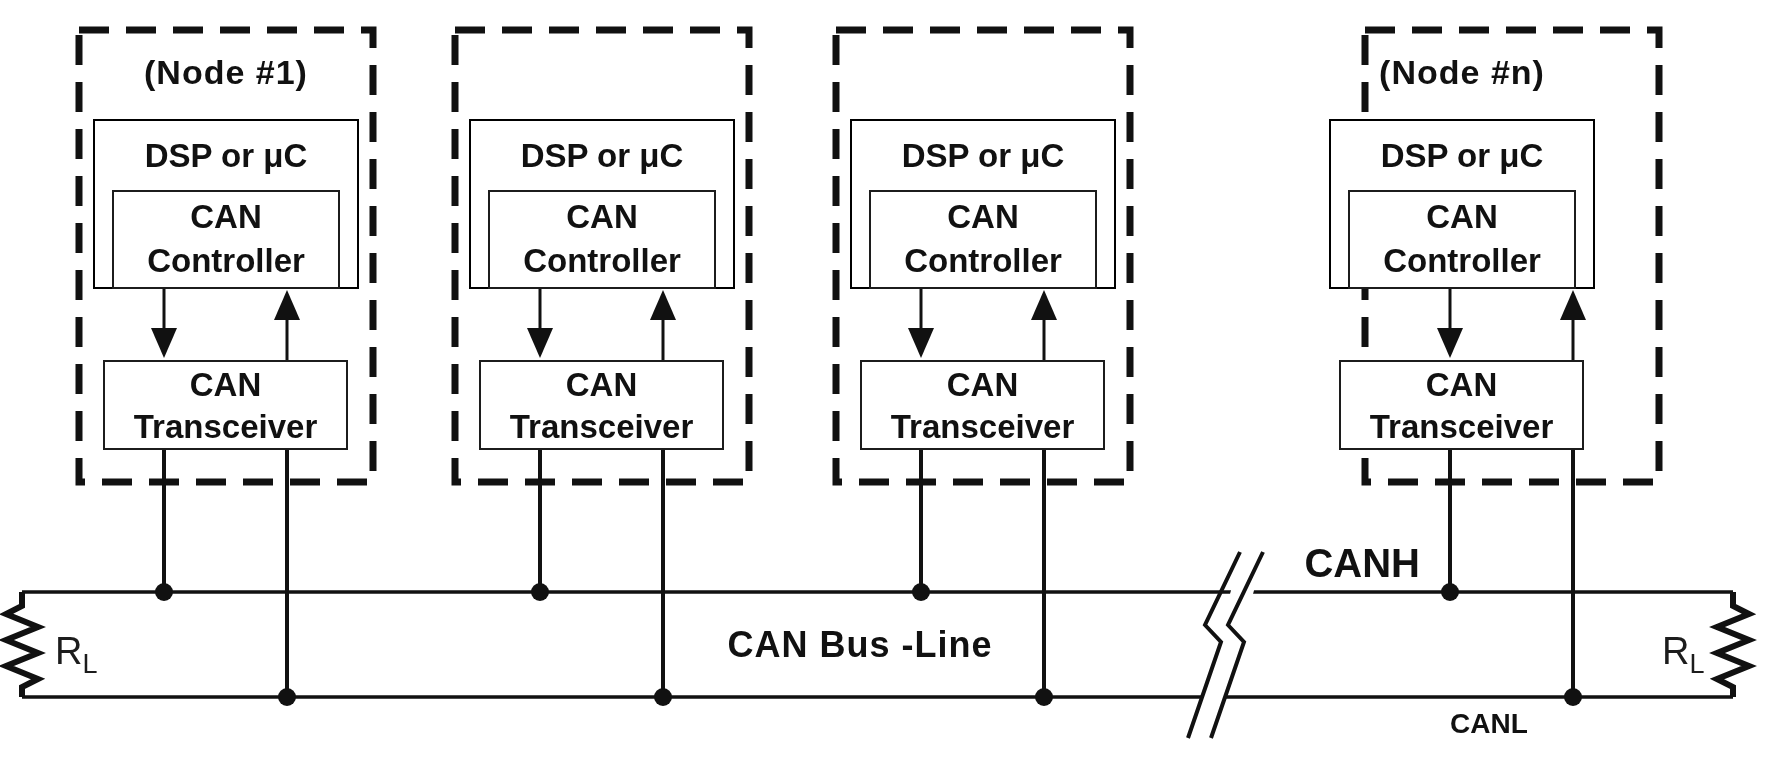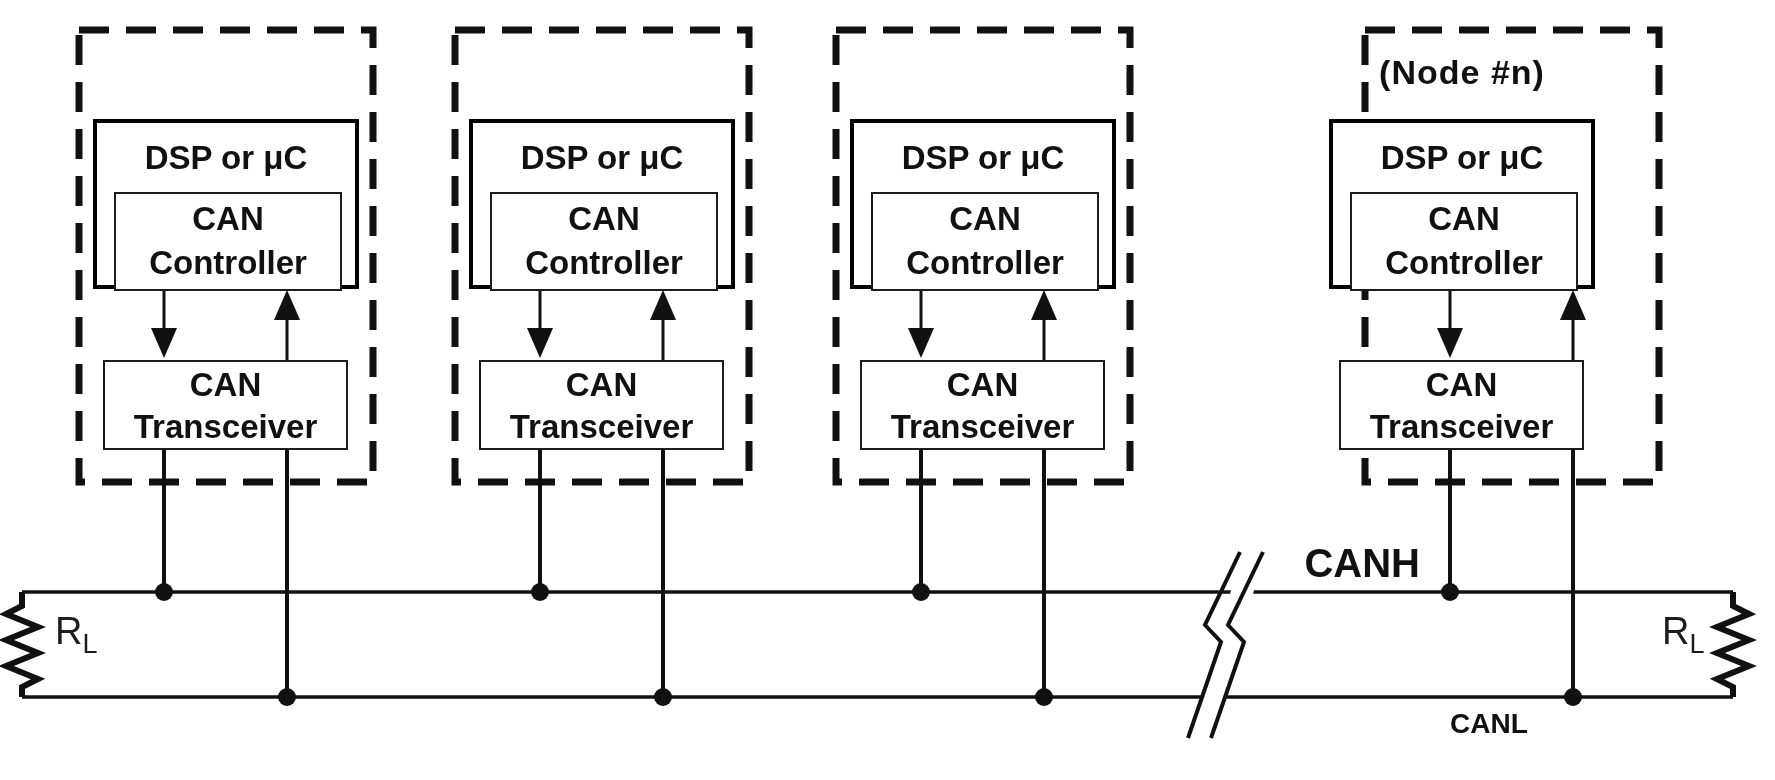--- a/index.html
+++ b/index.html
@@ -12,21 +12,21 @@
     overflow:hidden;
   }
   .wiring{position:absolute;left:0;top:0;width:1775px;height:780px;}
   .node{position:absolute;top:27px;width:300px;height:458px;}
   .node-title{
     position:absolute;top:26px;left:0;width:100%;
     text-align:center;font-size:34px;font-weight:bold;letter-spacing:1px;
   }
   .dsp-box{
     position:absolute;left:17px;top:92px;width:266px;height:170px;
-    border:4px solid #000000;background:#fff;box-sizing:border-box;
+    border:2px solid #000000;background:#fff;box-sizing:border-box;
   }
   .dsp-label{
     display:block;margin-top:16px;text-align:center;
     font-size:33px;font-weight:bold;
   }
   .ctrl-box{
     position:absolute;left:17px;top:69px;width:228px;height:99px;
     border:2px solid #1c1c1c;background:#fff;box-sizing:border-box;
     text-align:center;font-size:33px;font-weight:bold;line-height:44px;
     padding-top:3px;
@@ -43,21 +43,21 @@
   }
   .canh-label{
     position:absolute;left:1280px;top:541px;width:140px;
     text-align:right;font-size:40px;font-weight:bold;
   }
   .canl-label{
     position:absolute;left:1450px;top:708px;width:140px;
     text-align:left;font-size:28px;font-weight:bold;
   }
   .rl-label{
-    position:absolute;top:610px;font-size:38px;font-weight:normal;color:#1c1c1c;
+    position:absolute;top:630px;font-size:38px;font-weight:normal;color:#1c1c1c;
   }
   .rl-left{left:55px;}
   .rl-right{left:1662px;}
   .rl-label sub{font-size:27px;}
 </style>
 </head>
 <body>
 
 <div class="stage">
 
@@ -129,20 +129,21 @@
     </g>
 
     <g>
       <polygon points="1243,545 1266,545 1213,745 1190,745" fill="#ffffff" stroke="none"></polygon>
       <path d="M1240,552 L1205,625 L1221,642 L1188,738" stroke="#111" stroke-width="4" fill="none"></path>
       <path d="M1263,552 L1228,625 L1244,642 L1211,738" stroke="#111" stroke-width="4" fill="none"></path>
     </g>
   </svg>
 
   <div class="node" style="left:76px;">
+    <div class="node-title">(Node #1)</div>
     <div class="dsp-box">
       <span class="dsp-label">DSP or μC</span>
       <div class="ctrl-box">
         <div>CAN</div>
         <div>Controller</div>
       </div>
     </div>
     <div class="trx-box">
       <div>CAN</div>
       <div>Transceiver</div>
@@ -185,19 +186,20 @@
         <div>CAN</div>
         <div>Controller</div>
       </div>
     </div>
     <div class="trx-box">
       <div>CAN</div>
       <div>Transceiver</div>
     </div>
   </div>
 
+  <div class="bus-label">CAN Bus -Line</div>
   <div class="canh-label">CANH</div>
   <div class="canl-label">CANL</div>
 
   <div class="rl-label rl-left"><span>R</span><sub>L</sub></div>
   <div class="rl-label rl-right"><span>R</span><sub>L</sub></div>
 
 </div>
 
 </body></html>

